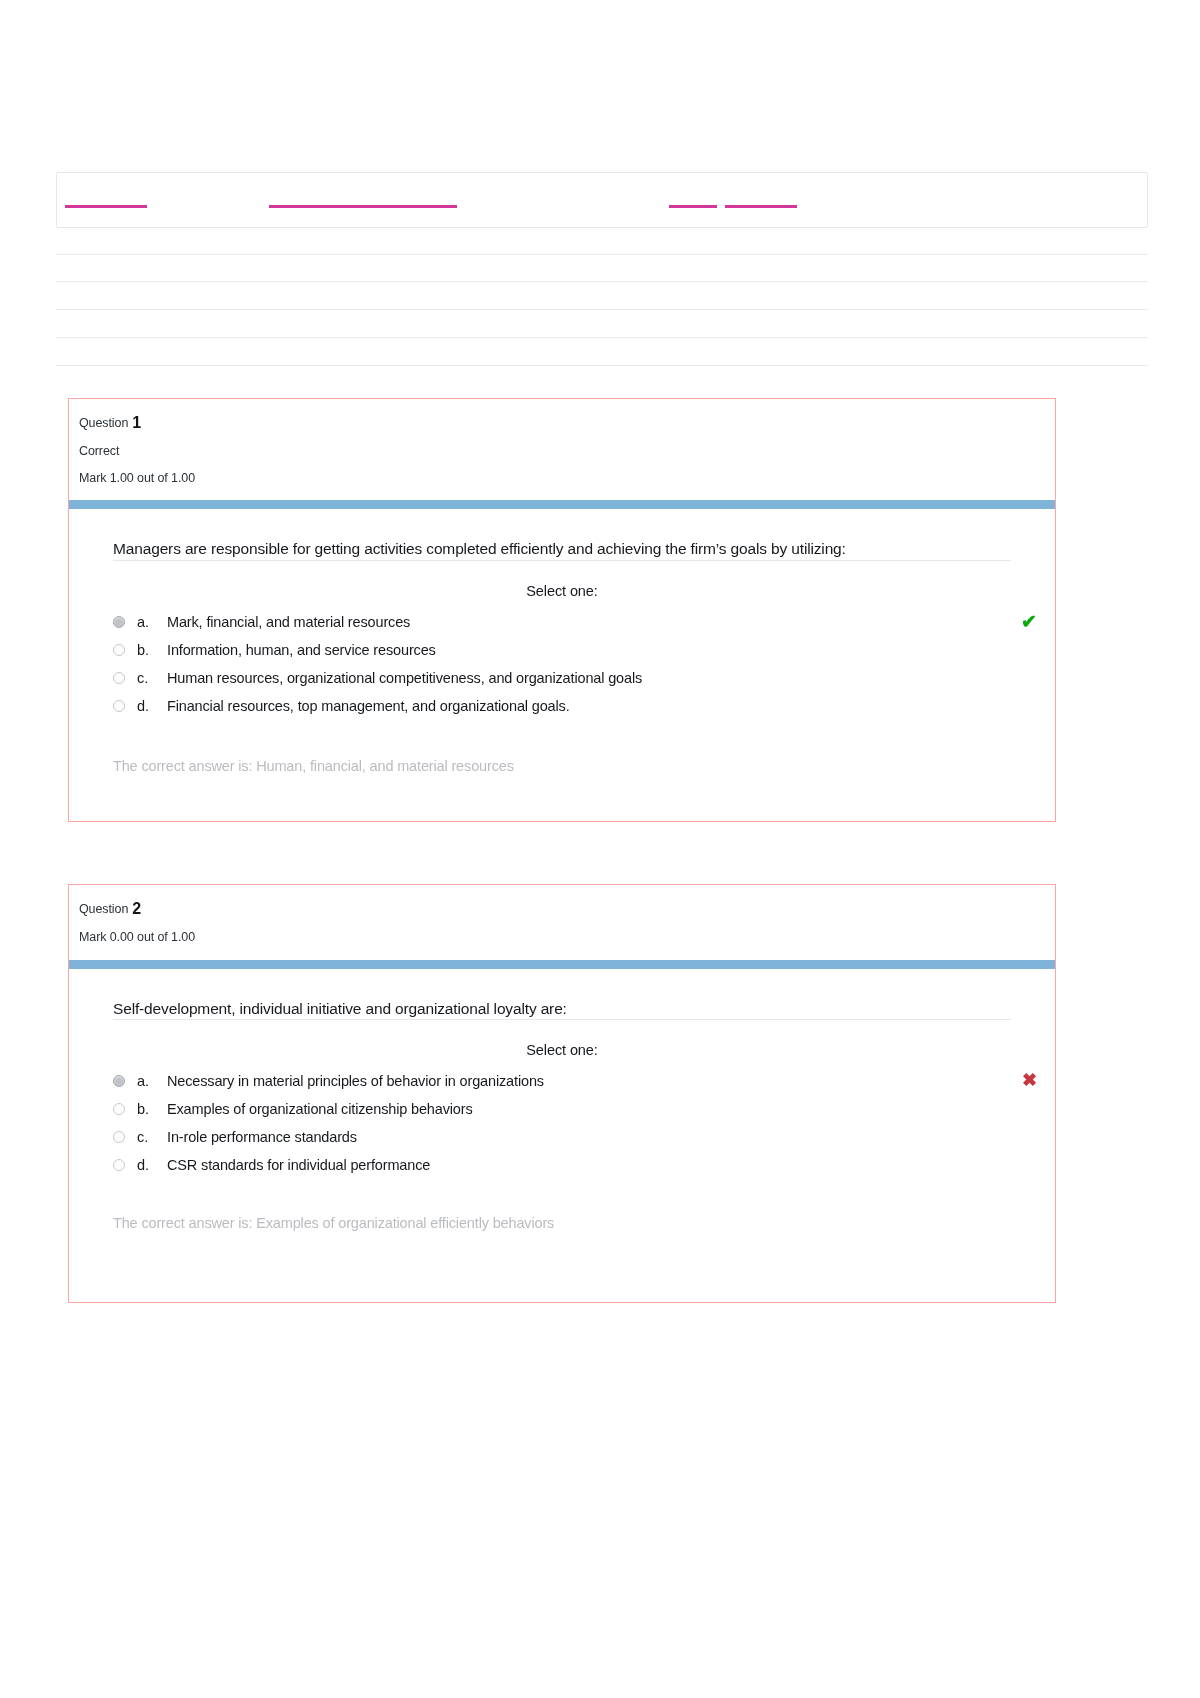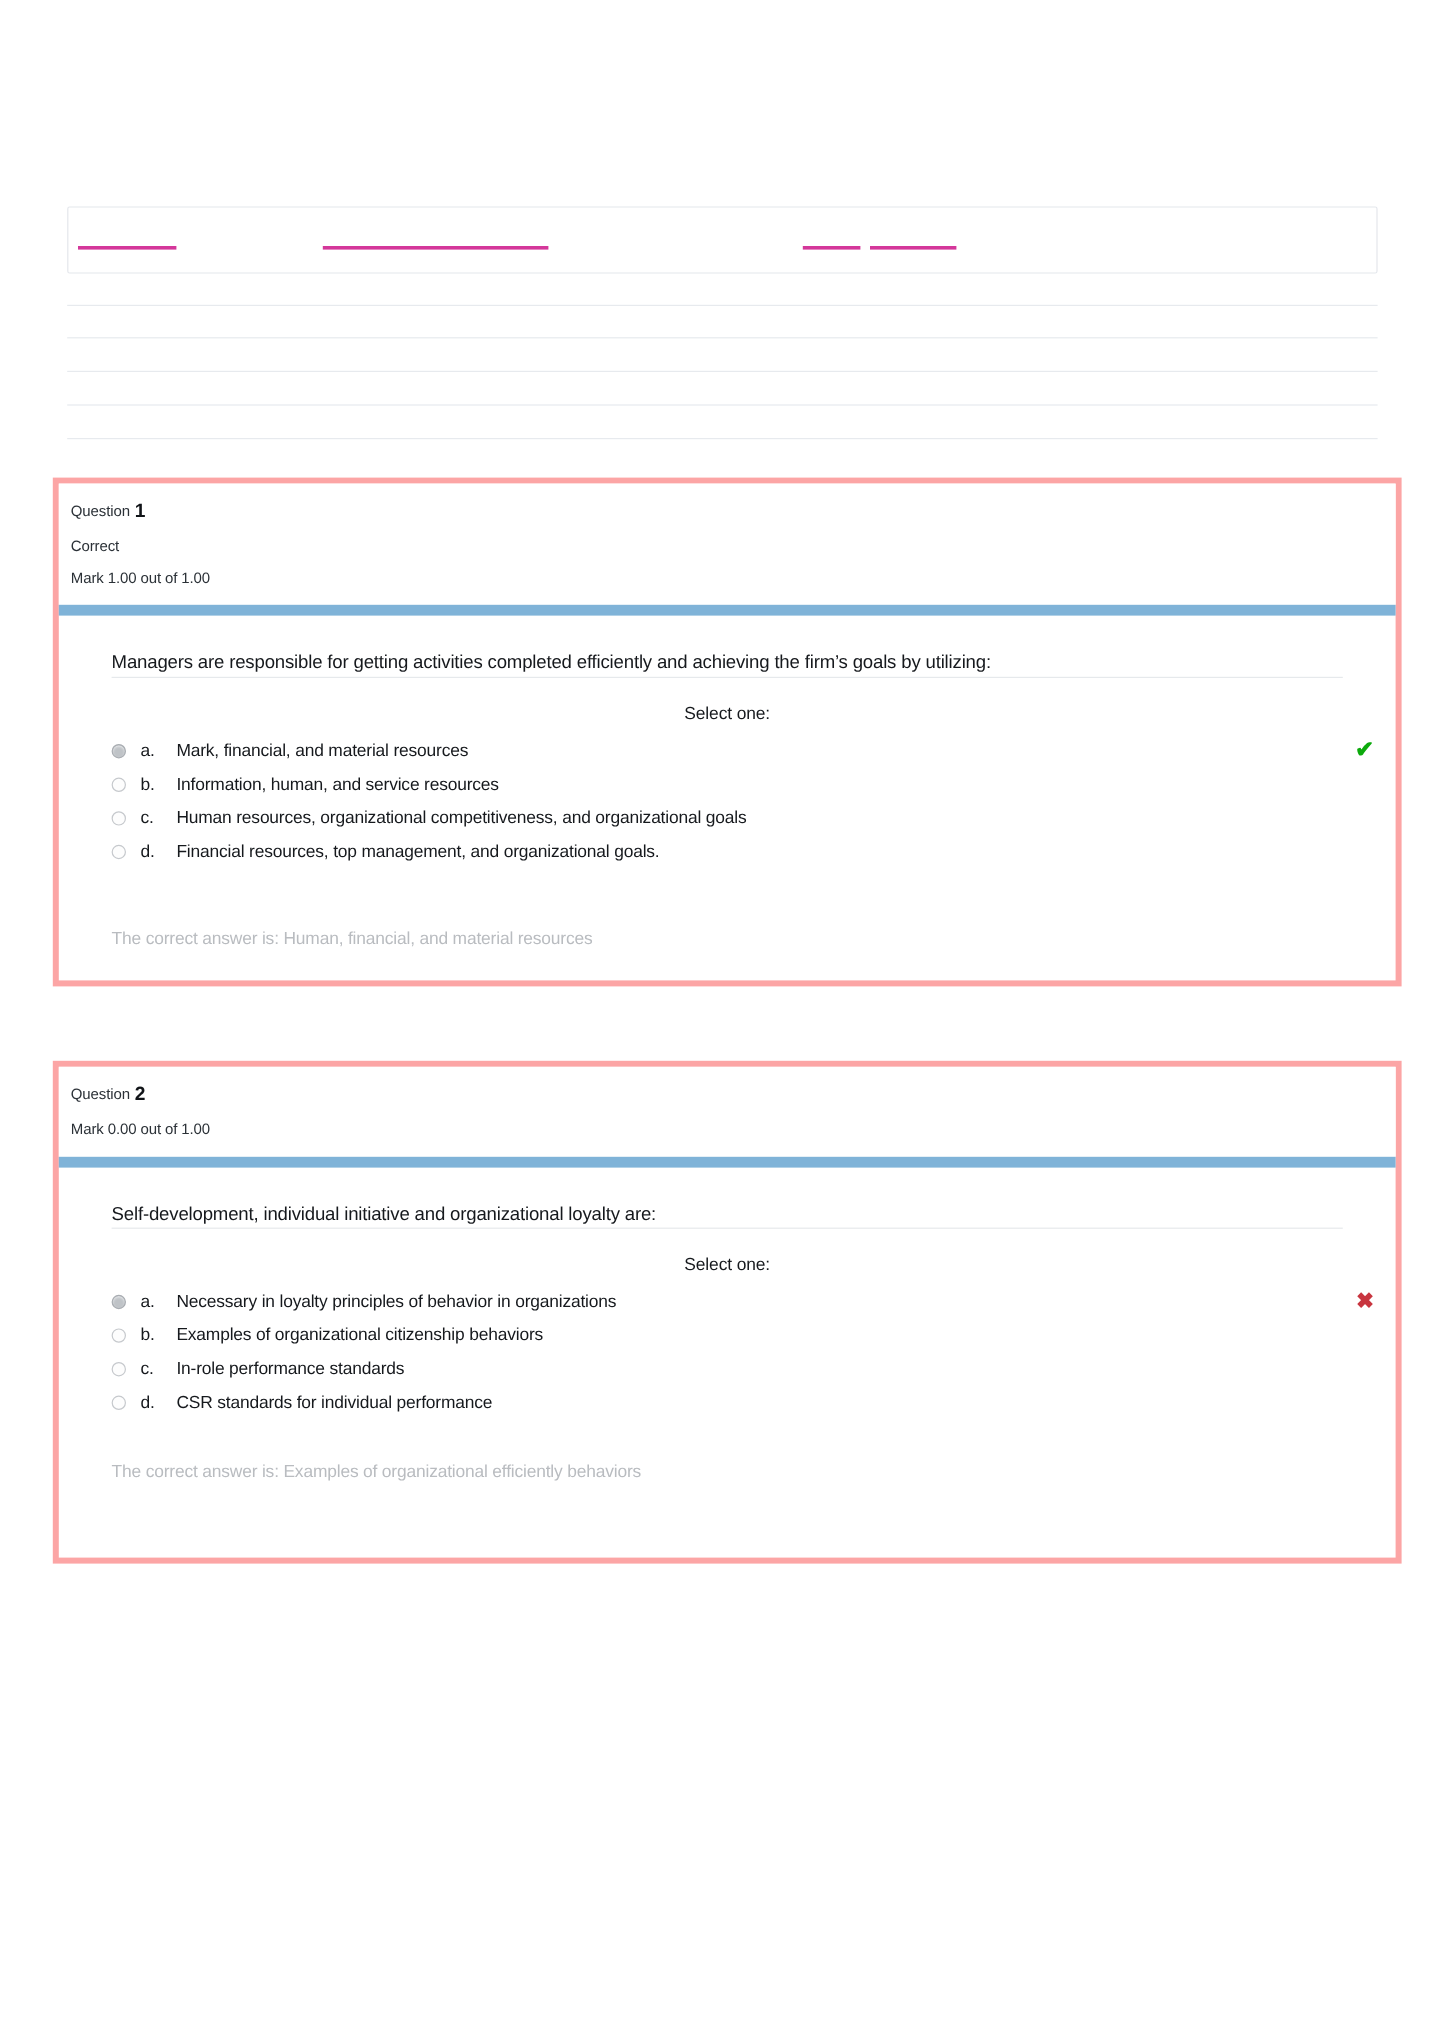--- a/index.html
+++ b/index.html
@@ -58,23 +58,23 @@
   .blank-rows {
     margin-top: 26px;
   }
   .blank-rows .blank-row:first-child {
     border-top: 1px solid #e7eaee;
   }
 
   
   .question-card {
     position: absolute;
-    left: 44px;
-    width: 1124px;
-    border: 5px solid #fca5a5;
+    left: 68px;
+    width: 988px;
+    border: 1px solid #fca5a5;
     background: #ffffff;
   }
   #question-1 { top: 398px; height: 424px; }
   #question-2 { top: 884px; height: 419px; }
 
   .q-info {
     padding: 16px 0 14px 10px;
     background: #ffffff;
   }
   .q-info .q-line {
@@ -170,21 +170,21 @@
     line-height: 1;
     font-weight: bold;
   }
   .grade-icon.correct { color: #0caa0c; }
   .grade-icon.incorrect { color: #c8353f; font-size: 18px; }
 
   .feedback {
     font-size: 14.5px;
     color: #b9bcc0;
     letter-spacing: -0.15px;
-    margin-top: 51px;
+    margin-top: 38px;
   }
   #question-2 .feedback { margin-top: 36px; }
 </style>
 </head>
 <body>
 
 <div class="page">
 
   <div class="top-area">
     <div class="summary-box">
@@ -251,21 +251,21 @@
     </div>
     <div class="q-bluebar"></div>
     <div class="q-body">
       <div class="q-text">Self-development, individual initiative and organizational loyalty are:</div>
       <div class="answer-block">
         <div class="select-one">Select one:</div>
         <ul class="options">
           <li class="option-row">
             <span class="radio checked"></span>
             <span class="opt-letter">a.</span>
-            <span class="opt-text">Necessary in loyalty principles of behavior in organizations</span>
+            <span class="opt-text">Necessary in material principles of behavior in organizations</span>
             <span class="grade-icon incorrect">✖</span>
           </li>
           <li class="option-row">
             <span class="radio"></span>
             <span class="opt-letter">b.</span>
             <span class="opt-text">Examples of organizational citizenship behaviors</span>
           </li>
           <li class="option-row">
             <span class="radio"></span>
             <span class="opt-letter">c.</span>

